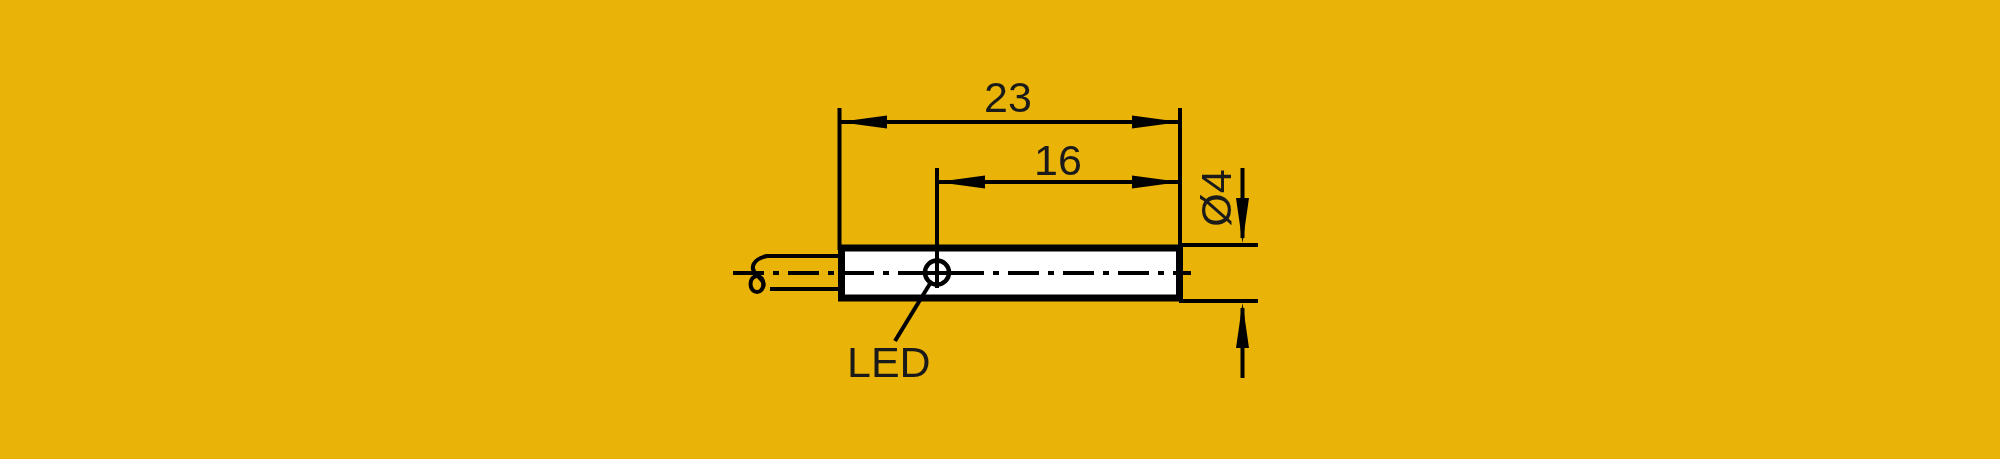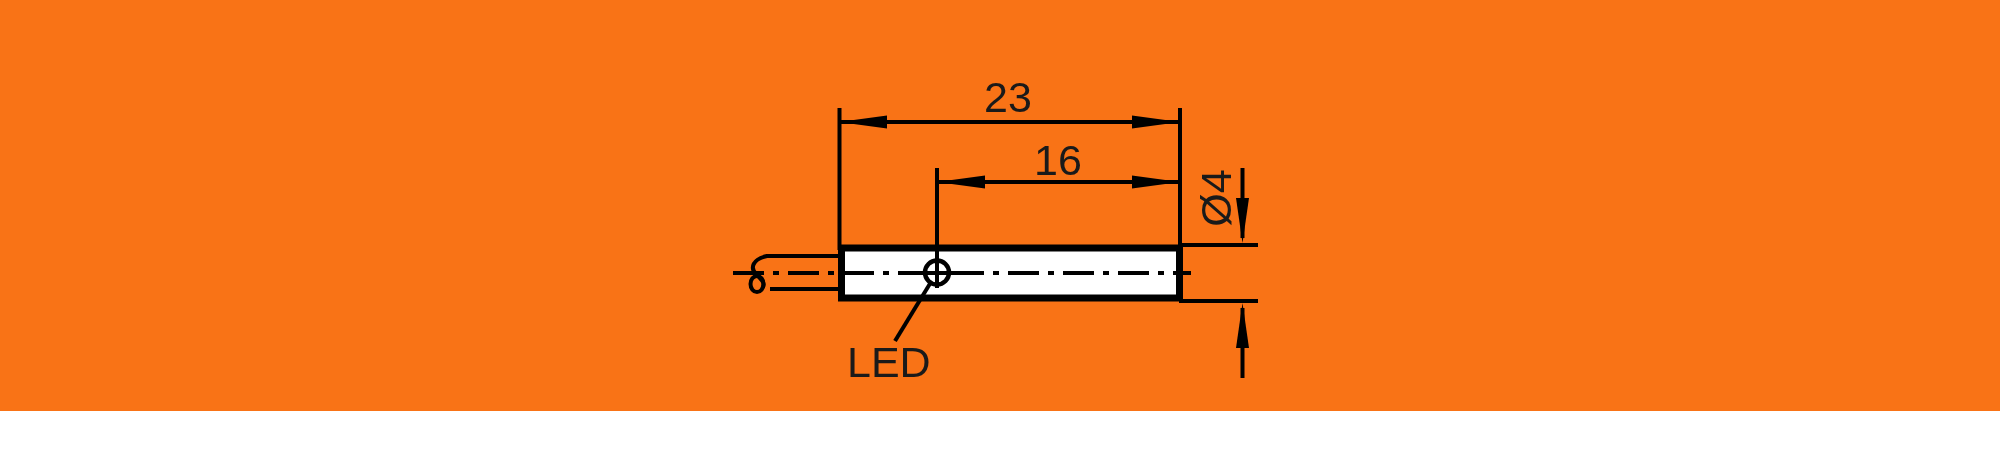--- a/index.html
+++ b/index.html
@@ -3,22 +3,22 @@
 <meta charset="utf-8">
 <style>
   html, body {
     margin: 0;
     padding: 0;
     background: #ffffff;
   }
   .stage {
     position: relative;
     width: 2000px;
-    height: 411px;
-    background: #f97316;
+    height: 459px;
+    background: #eab308;
     overflow: hidden;
     font-family: "Liberation Sans", sans-serif;
   }
   svg {
     display: block;
   }
   .dim-text {
     font-family: "Liberation Sans", sans-serif;
     font-size: 43px;
     fill: #1a1a1a;

